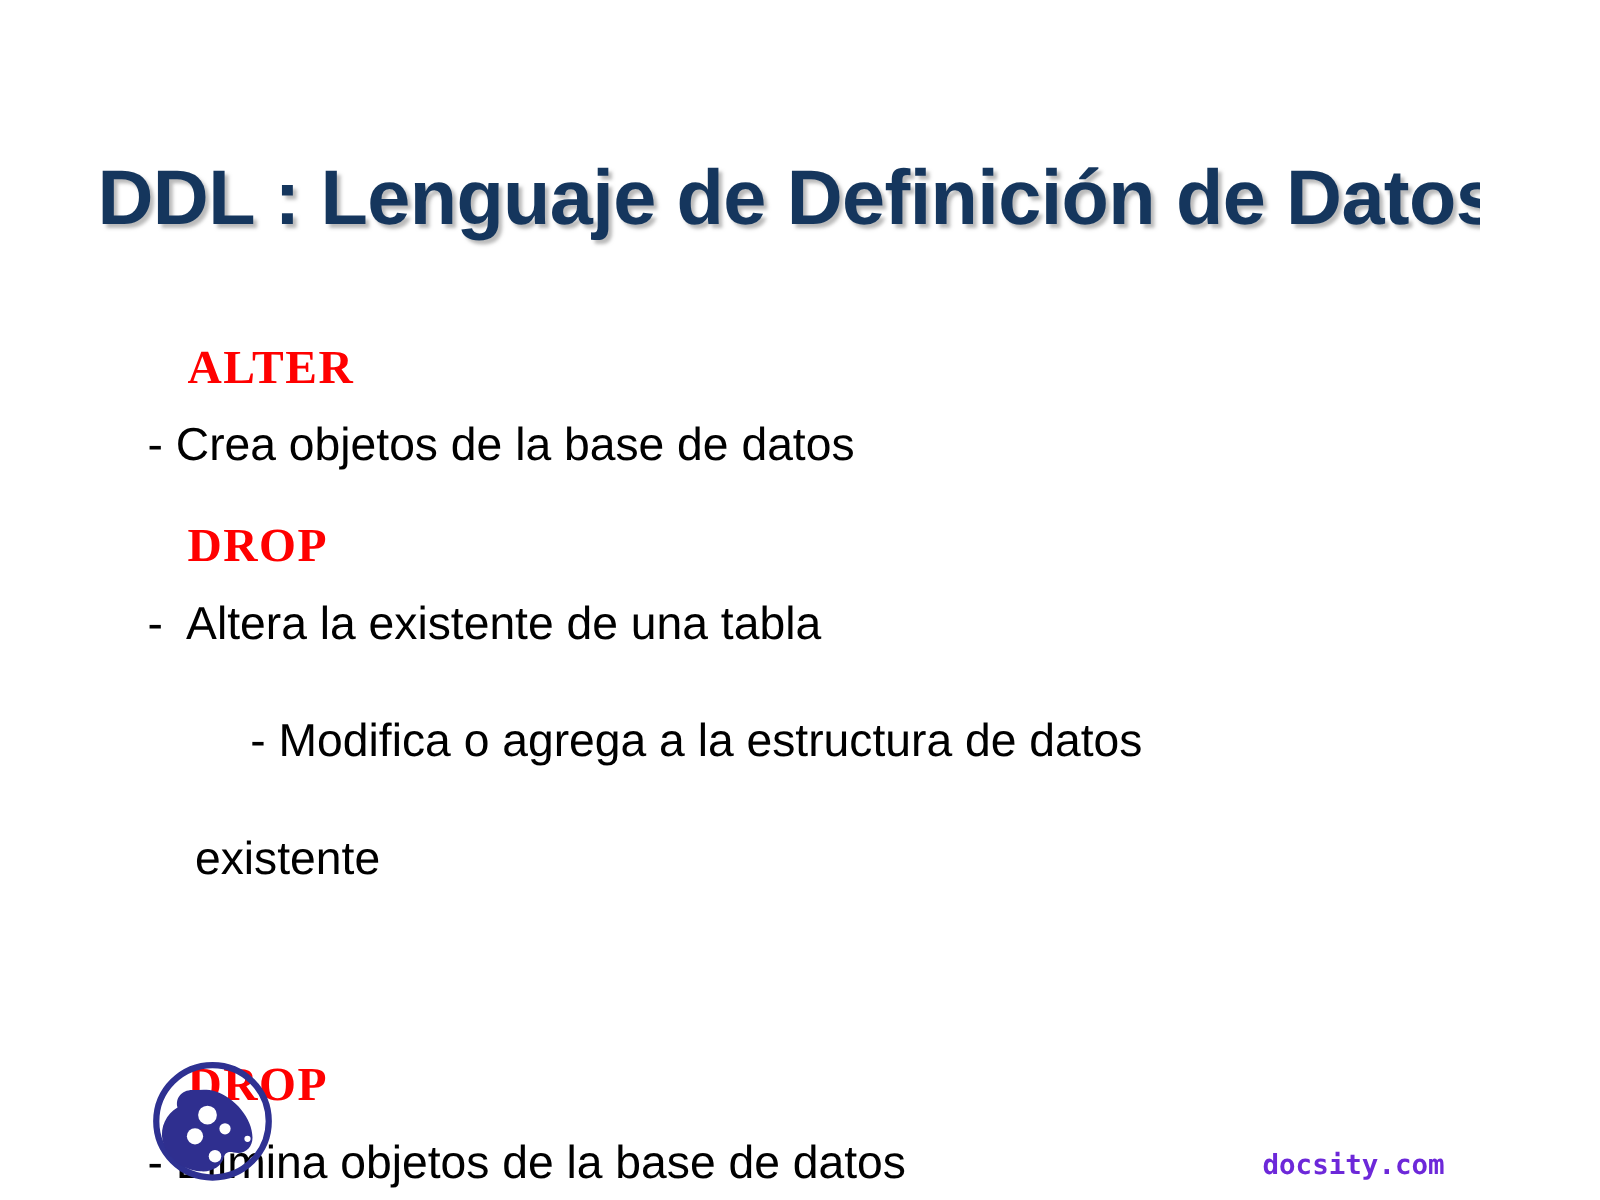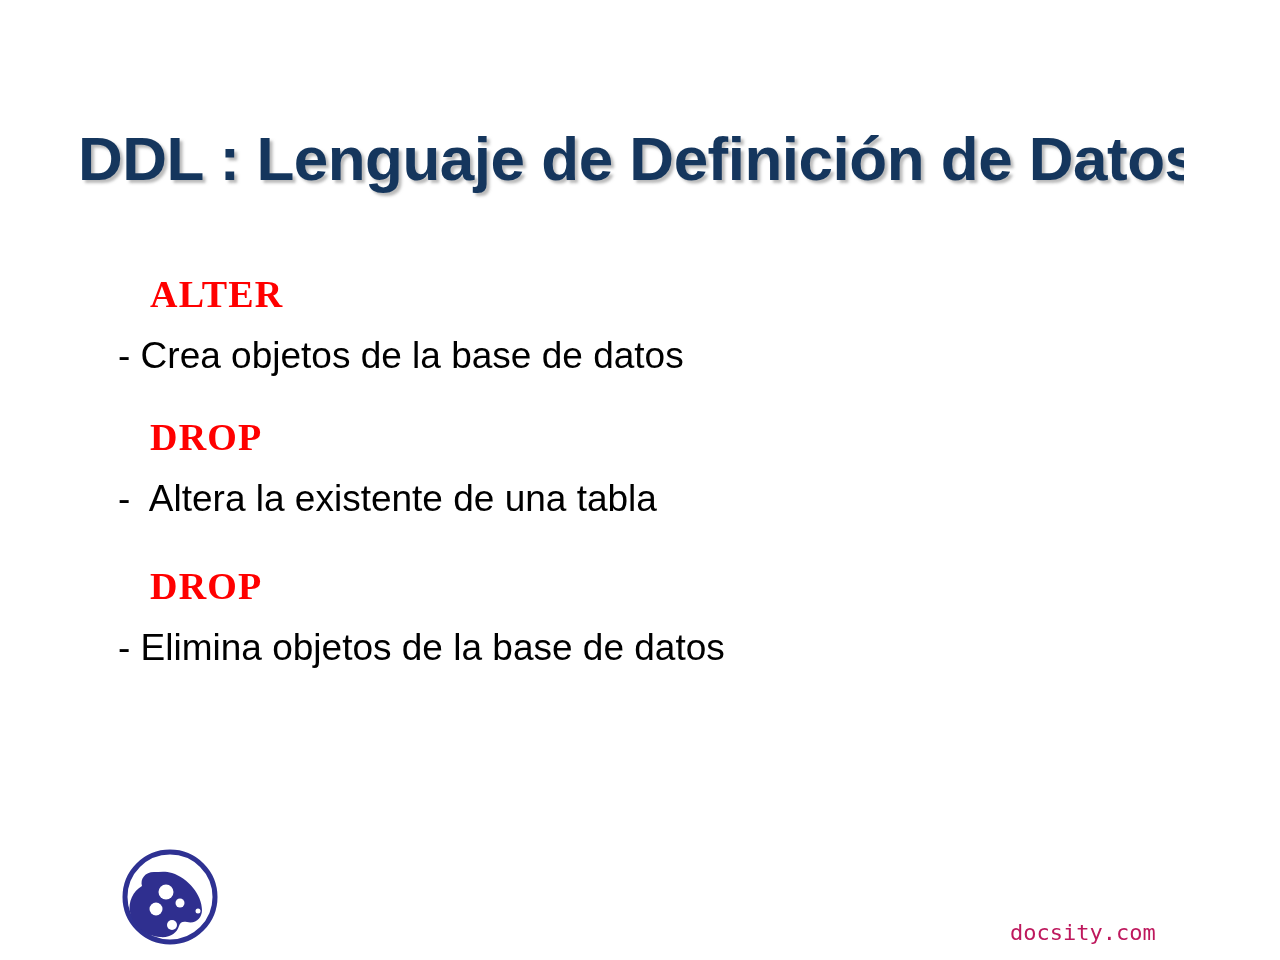--- a/index.html
+++ b/index.html
@@ -84,24 +84,24 @@
     width: 104px;
     height: 104px;
   }
 
   
   .watermark {
     position: absolute;
     left: 1010px;
     top: 920px;
     font-family: "DejaVu Sans Mono", "Liberation Mono", monospace;
-    font-weight: normal;
+    font-weight: bold;
     font-size: 22px;
     letter-spacing: 0px;
-    color: #be185d;
+    color: #6d28d9;
     white-space: nowrap;
   }
 </style>
 </head>
 <body>
 
 <div class="slide">
 
   <div class="slide-title">DDL : Lenguaje de Definición de Datos</div>
 
@@ -112,20 +112,24 @@
       <div class="gap-sm"></div>
       <div class="bullet">- Crea objetos de la base de datos</div>
     </div>
 
     <div class="gap-md"></div>
 
     <div class="kw-group">
       <div class="keyword">DROP</div>
       <div class="gap-sm"></div>
       <div class="bullet">-  Altera la existente de una tabla</div>
+      <div class="bullet">
+        <span>- Modifica o agrega a la estructura de datos</span>
+        <span class="cont">existente</span>
+      </div>
     </div>
 
     <div class="gap-lg"></div>
 
     <div class="kw-group">
       <div class="keyword">DROP</div>
       <div class="gap-sm"></div>
       <div class="bullet">- Elimina objetos de la base de datos</div>
     </div>
 

